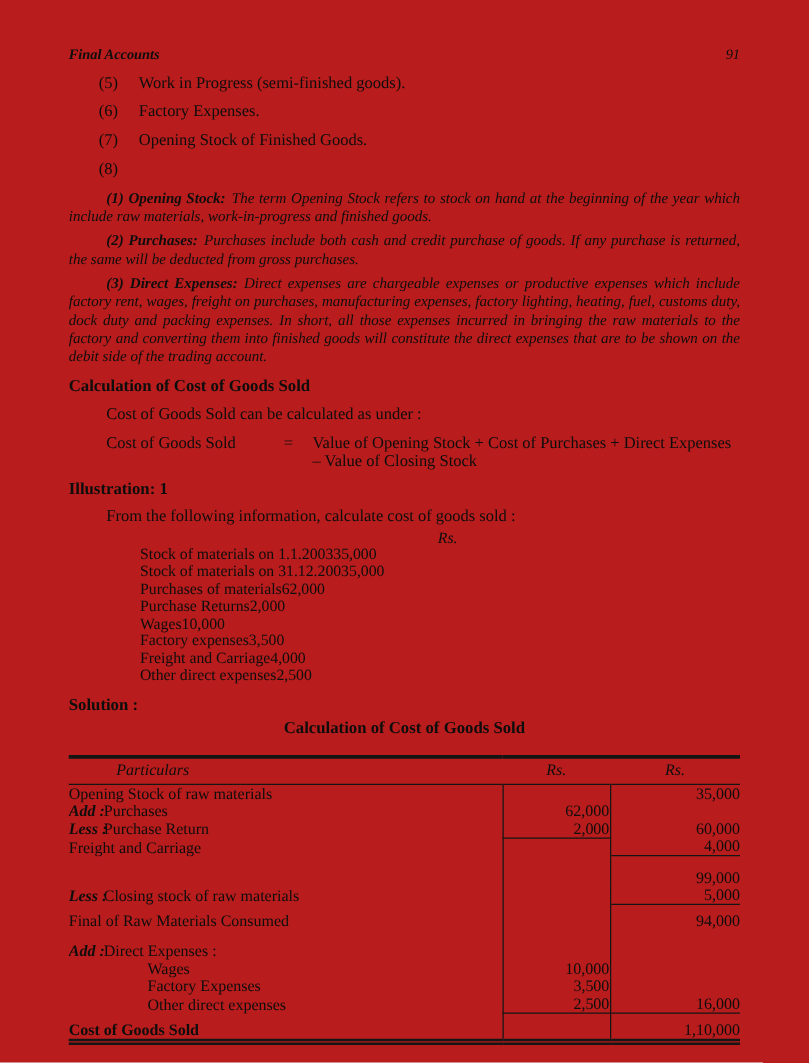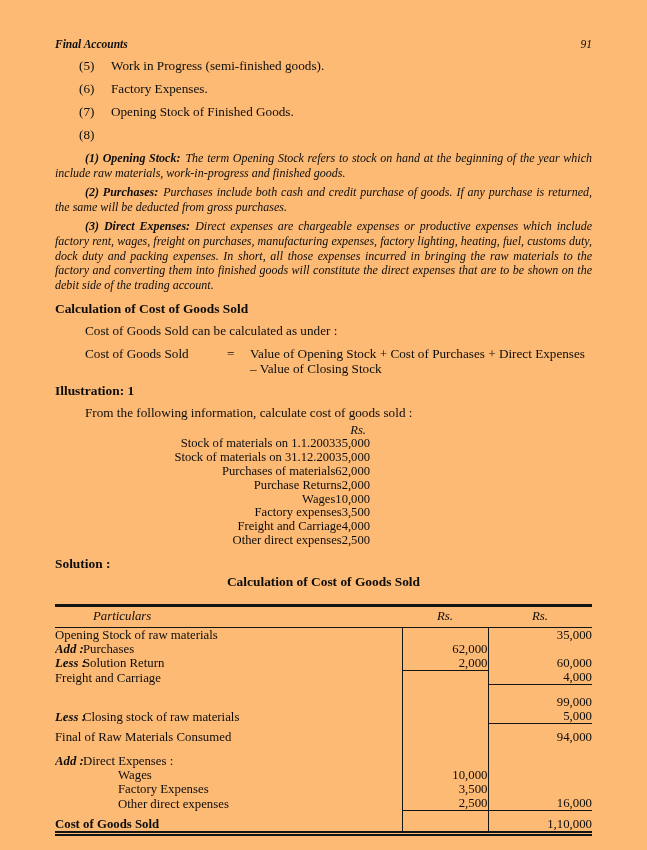--- a/index.html
+++ b/index.html
@@ -1,19 +1,19 @@
 <!DOCTYPE html>
 <html><head>
 <meta charset="utf-8">
 <style>
   html,body{margin:0;padding:0;background:#e9e9e9;}
   .page{
     position:relative;
     width:647px;height:850px;
-    background:#fdba74;
+    background:#b91c1c;
     color:#0d0d0d;
     font-family:"Liberation Serif", serif;
     padding:37px 55px 0 55px;
     box-sizing:border-box;
     overflow:hidden;
   }
   
   .running-head{display:flex;justify-content:space-between;align-items:baseline;
     font-style:italic;font-size:11.5px;line-height:14px;}
   .running-head .book{font-weight:bold;}
@@ -33,21 +33,21 @@
   .formula{margin-top:7px;font-size:13.2px;}
   .f-row{display:flex;line-height:15px;}
   .f-lhs{width:142px;margin-left:30px;flex:none;}
   .f-eq{width:23px;flex:none;}
   .f-spacer{width:165px;margin-left:30px;flex:none;}
   
   .ill-heading{font-weight:bold;font-size:13.4px;line-height:15px;margin-top:7px;}
   
   .ill-table{margin:3px 0 0 57px;width:258px;font-size:12.6px;}
   .ill-rs{ text-align:right;font-style:italic;padding-right:4px;line-height:14px;}
-  .ill-row{display:flex;justify-content:flex-end;line-height:13.8px;}
+  .ill-row{display:flex;justify-content:flex-start;line-height:13.8px;}
   .ill-row .val{text-align:right;}
   
   .solution-label{font-weight:bold;font-size:13.4px;line-height:15px;margin-top:8px;}
   .table-title{font-weight:bold;font-size:13.4px;line-height:15px;margin-top:3px;text-align:center;}
   
   table.sol{border-collapse:collapse;table-layout:fixed;width:537px;margin-top:15px;
     font-size:12.8px;}
   table.sol th{border-top:3px solid #151515;border-bottom:1.8px solid #151515;
     font-weight:normal;font-style:italic;height:20px;vertical-align:middle;padding:0;}
   table.sol th.part{text-align:left;padding-left:38px;}
@@ -191,21 +191,21 @@
           <td class="c3">35,000</td>
         </tr>
 
         <tr>
           <td class="c1"><i class="pfx">Add :</i><span>Purchases</span></td>
           <td class="c2">62,000</td>
           <td class="c3"></td>
         </tr>
 
         <tr>
-          <td class="c1"><i class="pfx">Less :</i><span>Solution Return</span></td>
+          <td class="c1"><i class="pfx">Less :</i><span>Purchase Return</span></td>
           <td class="c2 u">2,000</td>
           <td class="c3">60,000</td>
         </tr>
 
         <tr>
           <td class="c1"><span>Freight and Carriage</span></td>
           <td class="c2"></td>
           <td class="c3 u">4,000</td>
         </tr>
 

